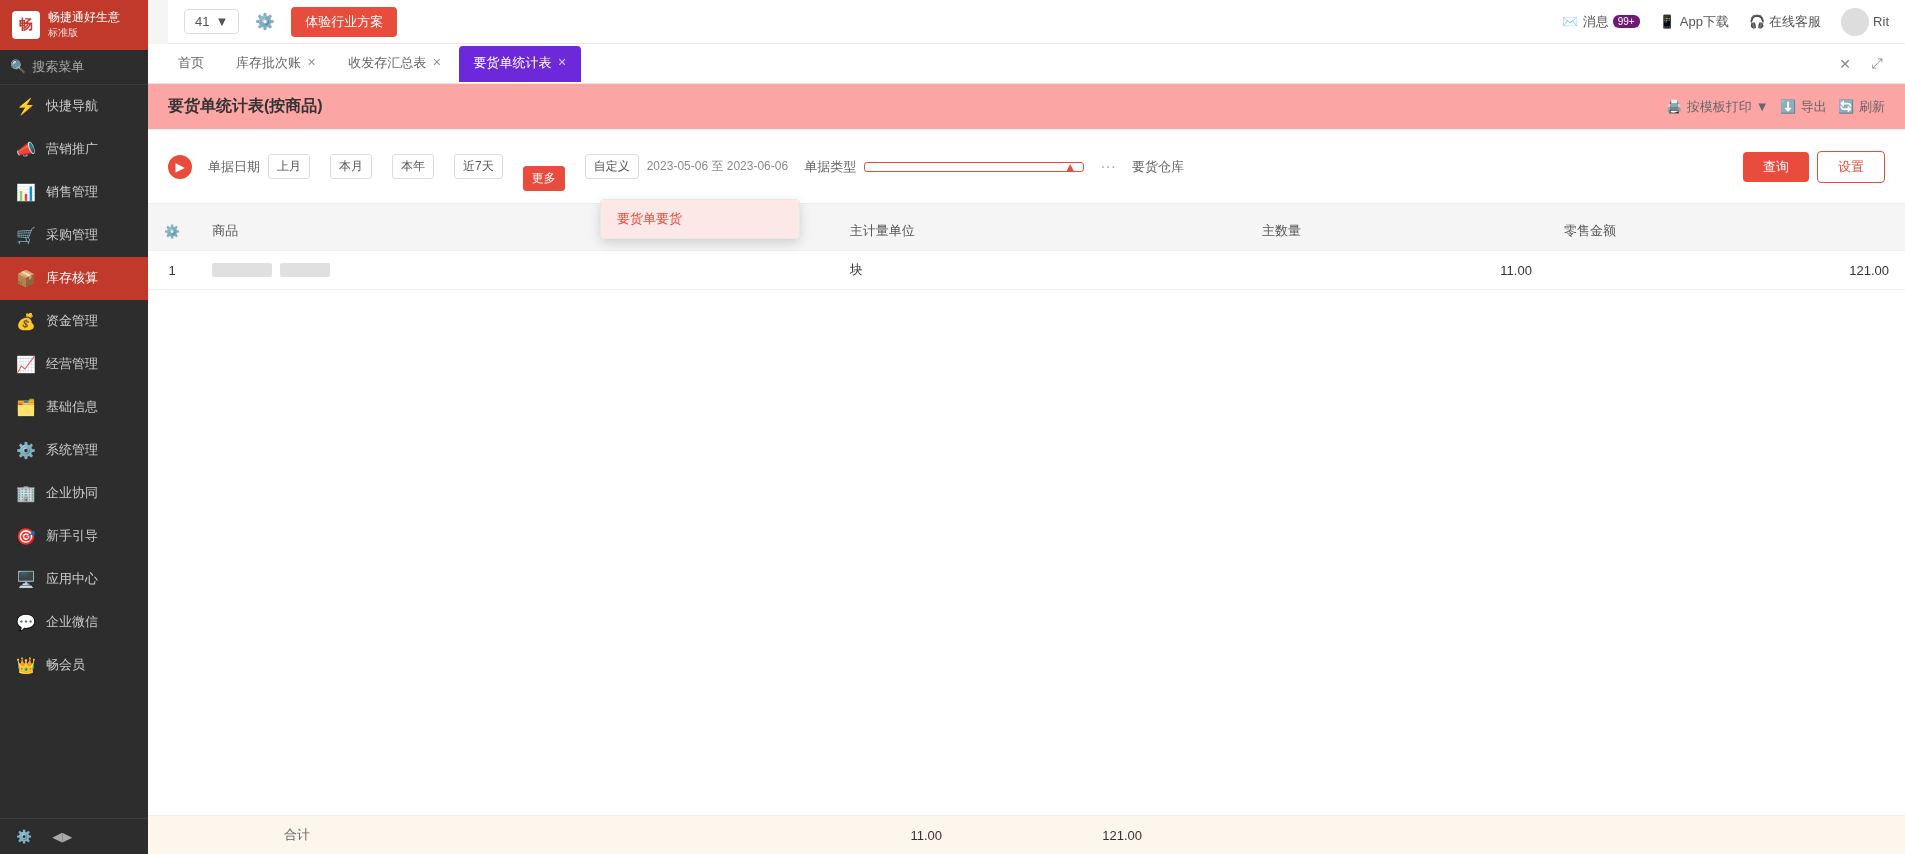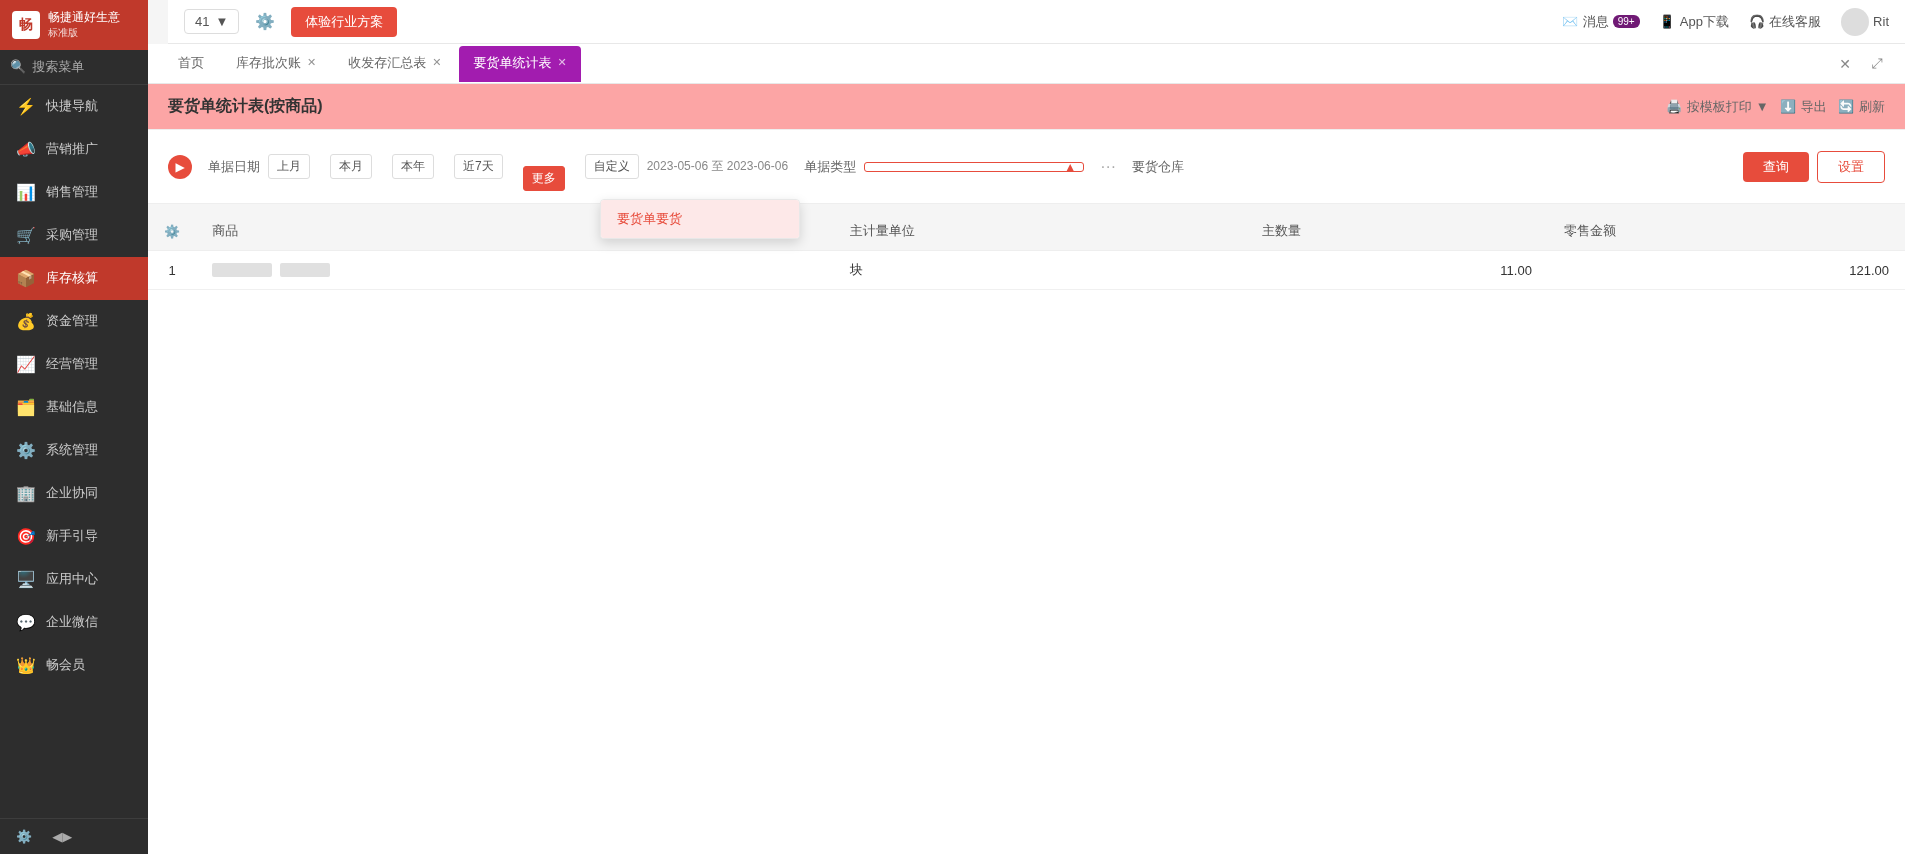--- a/index.html
+++ b/index.html
@@ -174,21 +174,21 @@
       gap: 6px;
       padding: 8px 14px;
       cursor: pointer;
       font-size: 13px;
       color: #666;
       border-bottom: 2px solid transparent;
       white-space: nowrap;
     }
     .tab-item.active {
       color: white;
-      background: #a21caf;
+      background: #6d28d9;
       border-radius: 4px 4px 0 0;
     }
     .tab-item .close-icon { font-size: 11px; color: inherit; opacity: 0.7; }
     .tab-home { color: #666; }
     .tab-bar-right {
       margin-left: auto;
       display: flex;
       gap: 8px;
     }
     .tab-window-btn {
@@ -642,15 +642,22 @@
               </div>
             </td>
             <td>块</td>
             <td class="number">11.00</td>
             <td class="number">121.00</td>
           </tr>
         </tbody>
       </table>
     </div>
 
+    <div class="table-footer" style="background: rgb(253, 246, 236); border-top: 1px solid rgb(238, 238, 238); padding: 10px 0px; display: flex; align-items: center; font-size: 13px; color: rgb(51, 51, 51); flex-shrink: 0;">
+        <span style="width: 40px; display: inline-block;"></span>
+        <span style="width: 290px; padding-left: 16px; color: rgb(102, 102, 102);">合计</span>
+        <span style="width: 120px;"></span>
+        <span style="width: 120px; text-align: right; padding-right: 16px; font-weight: 500;">11.00</span>
+        <span style="width: 120px; text-align: right; padding-right: 16px; font-weight: 500;">121.00</span>
+      </div>
 
   </div>
 </div>
 
 </body></html>

